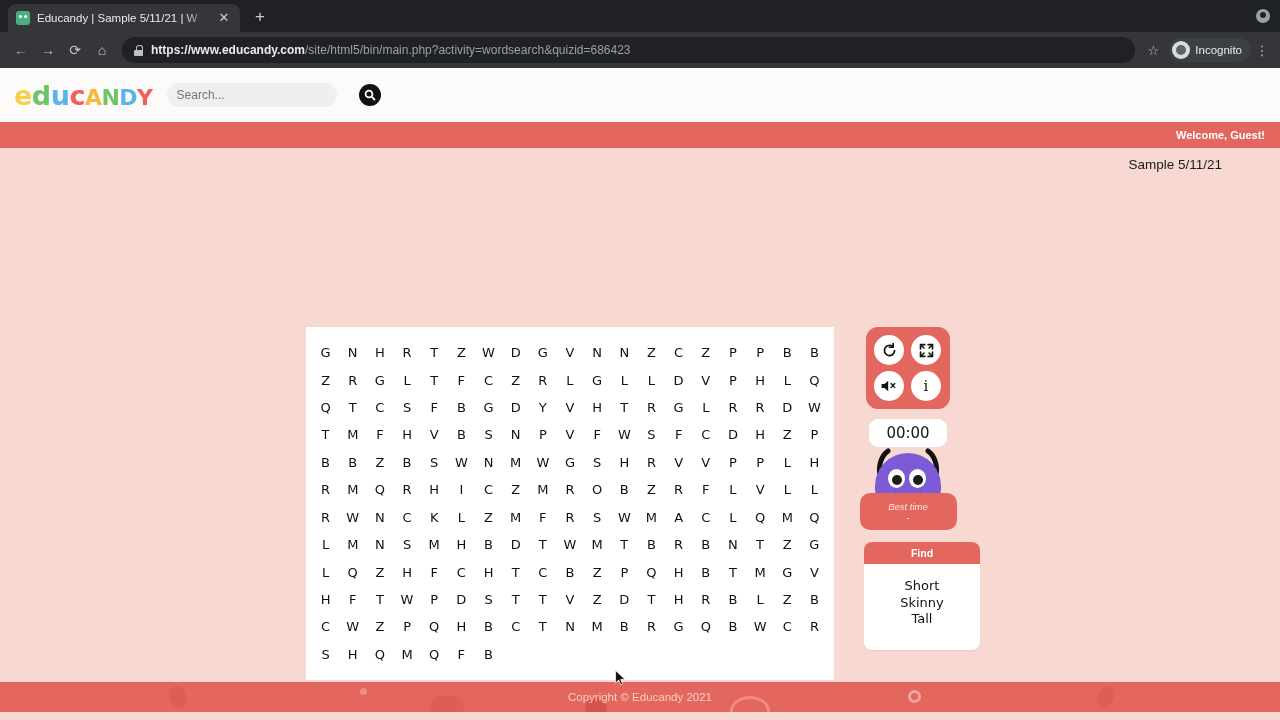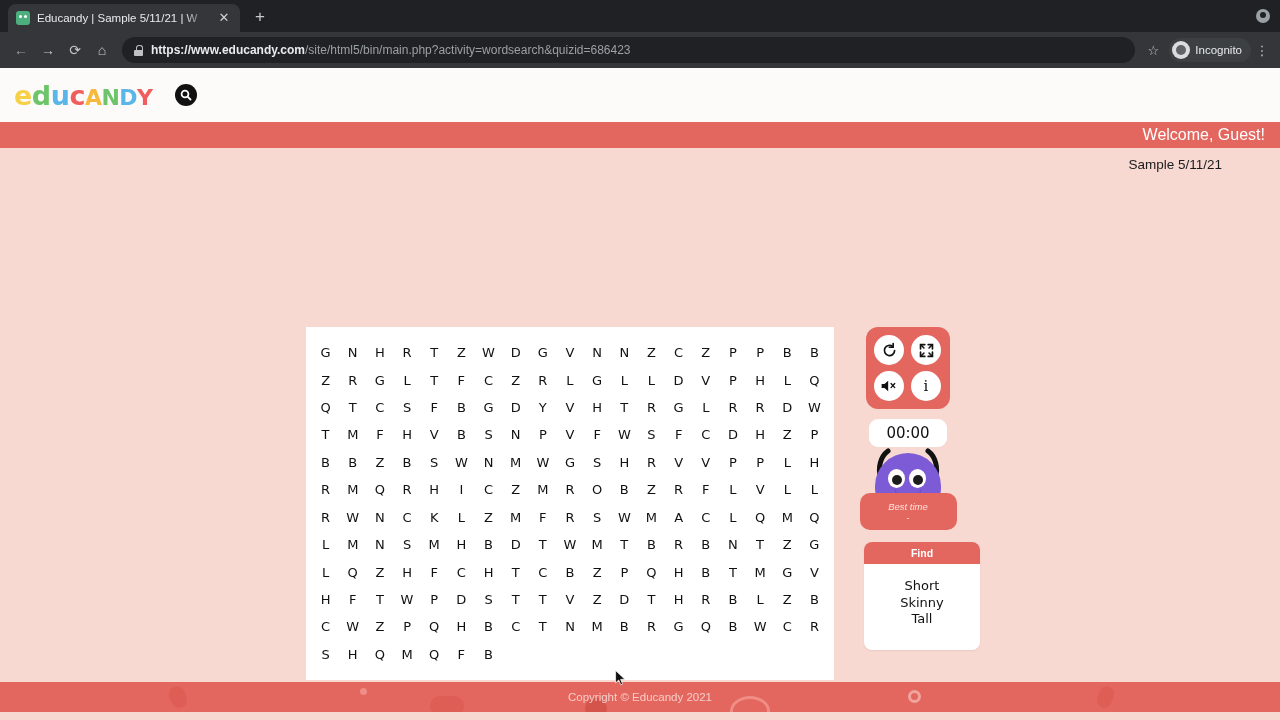--- a/index.html
+++ b/index.html
@@ -124,21 +124,21 @@
   .search-btn {
     width: 22px; height: 22px; border-radius: 50%; background: #111; color: #fff;
     display: flex; align-items: center; justify-content: center; margin-left: 8px;
     flex: 0 0 22px;
   }
 
   .welcome-bar {
     height: 26px; background: #e4675f; display: flex; align-items: center;
     justify-content: flex-end; padding-right: 15px;
   }
-  .welcome-bar span { color: #fff; font-size: 16px; }
+  .welcome-bar span { color: #fff; font-size: 11px; font-weight: bold; }
 
   .quiz-title {
     text-align: right; padding: 9px 58px 0 0; font-size: 13.5px; color: #1b1b1b;
   }
 
   
   .game-area { position: relative; height: 470px; }
 
   .grid-panel {
     position: absolute; left: 306px; top: 155px; width: 528px; height: 353px;
@@ -312,20 +312,23 @@
       <div class="logo" id="logo">
           <span style="color: rgb(246, 208, 70);">e</span>
           <span style="color: rgb(110, 196, 106);">d</span>
           <span style="color: rgb(90, 182, 232);">u</span>
           <span style="color: rgb(239, 93, 93);">c</span>
           <span class="lc" style="color: rgb(246, 185, 59);">A</span>
           <span class="lc" style="color: rgb(110, 196, 106);">N</span>
           <span class="lc" style="color: rgb(90, 182, 232);">D</span>
           <span class="lc" style="color: rgb(239, 93, 93);">Y</span>
         </div>
+      <div class="searchbar">
+        <input type="text" placeholder="Search..." style="">
+      </div>
       <div class="search-btn">
         <svg width="12" height="12" viewBox="0 0 12 12">
           <circle cx="5" cy="5" r="3.4" fill="none" stroke="#fff" stroke-width="1.8"></circle>
           <line x1="7.6" y1="7.6" x2="10.5" y2="10.5" stroke="#fff" stroke-width="1.8" stroke-linecap="round"></line>
         </svg>
       </div>
     </div>
 
     <div class="welcome-bar">
       <span>Welcome, Guest!</span>

